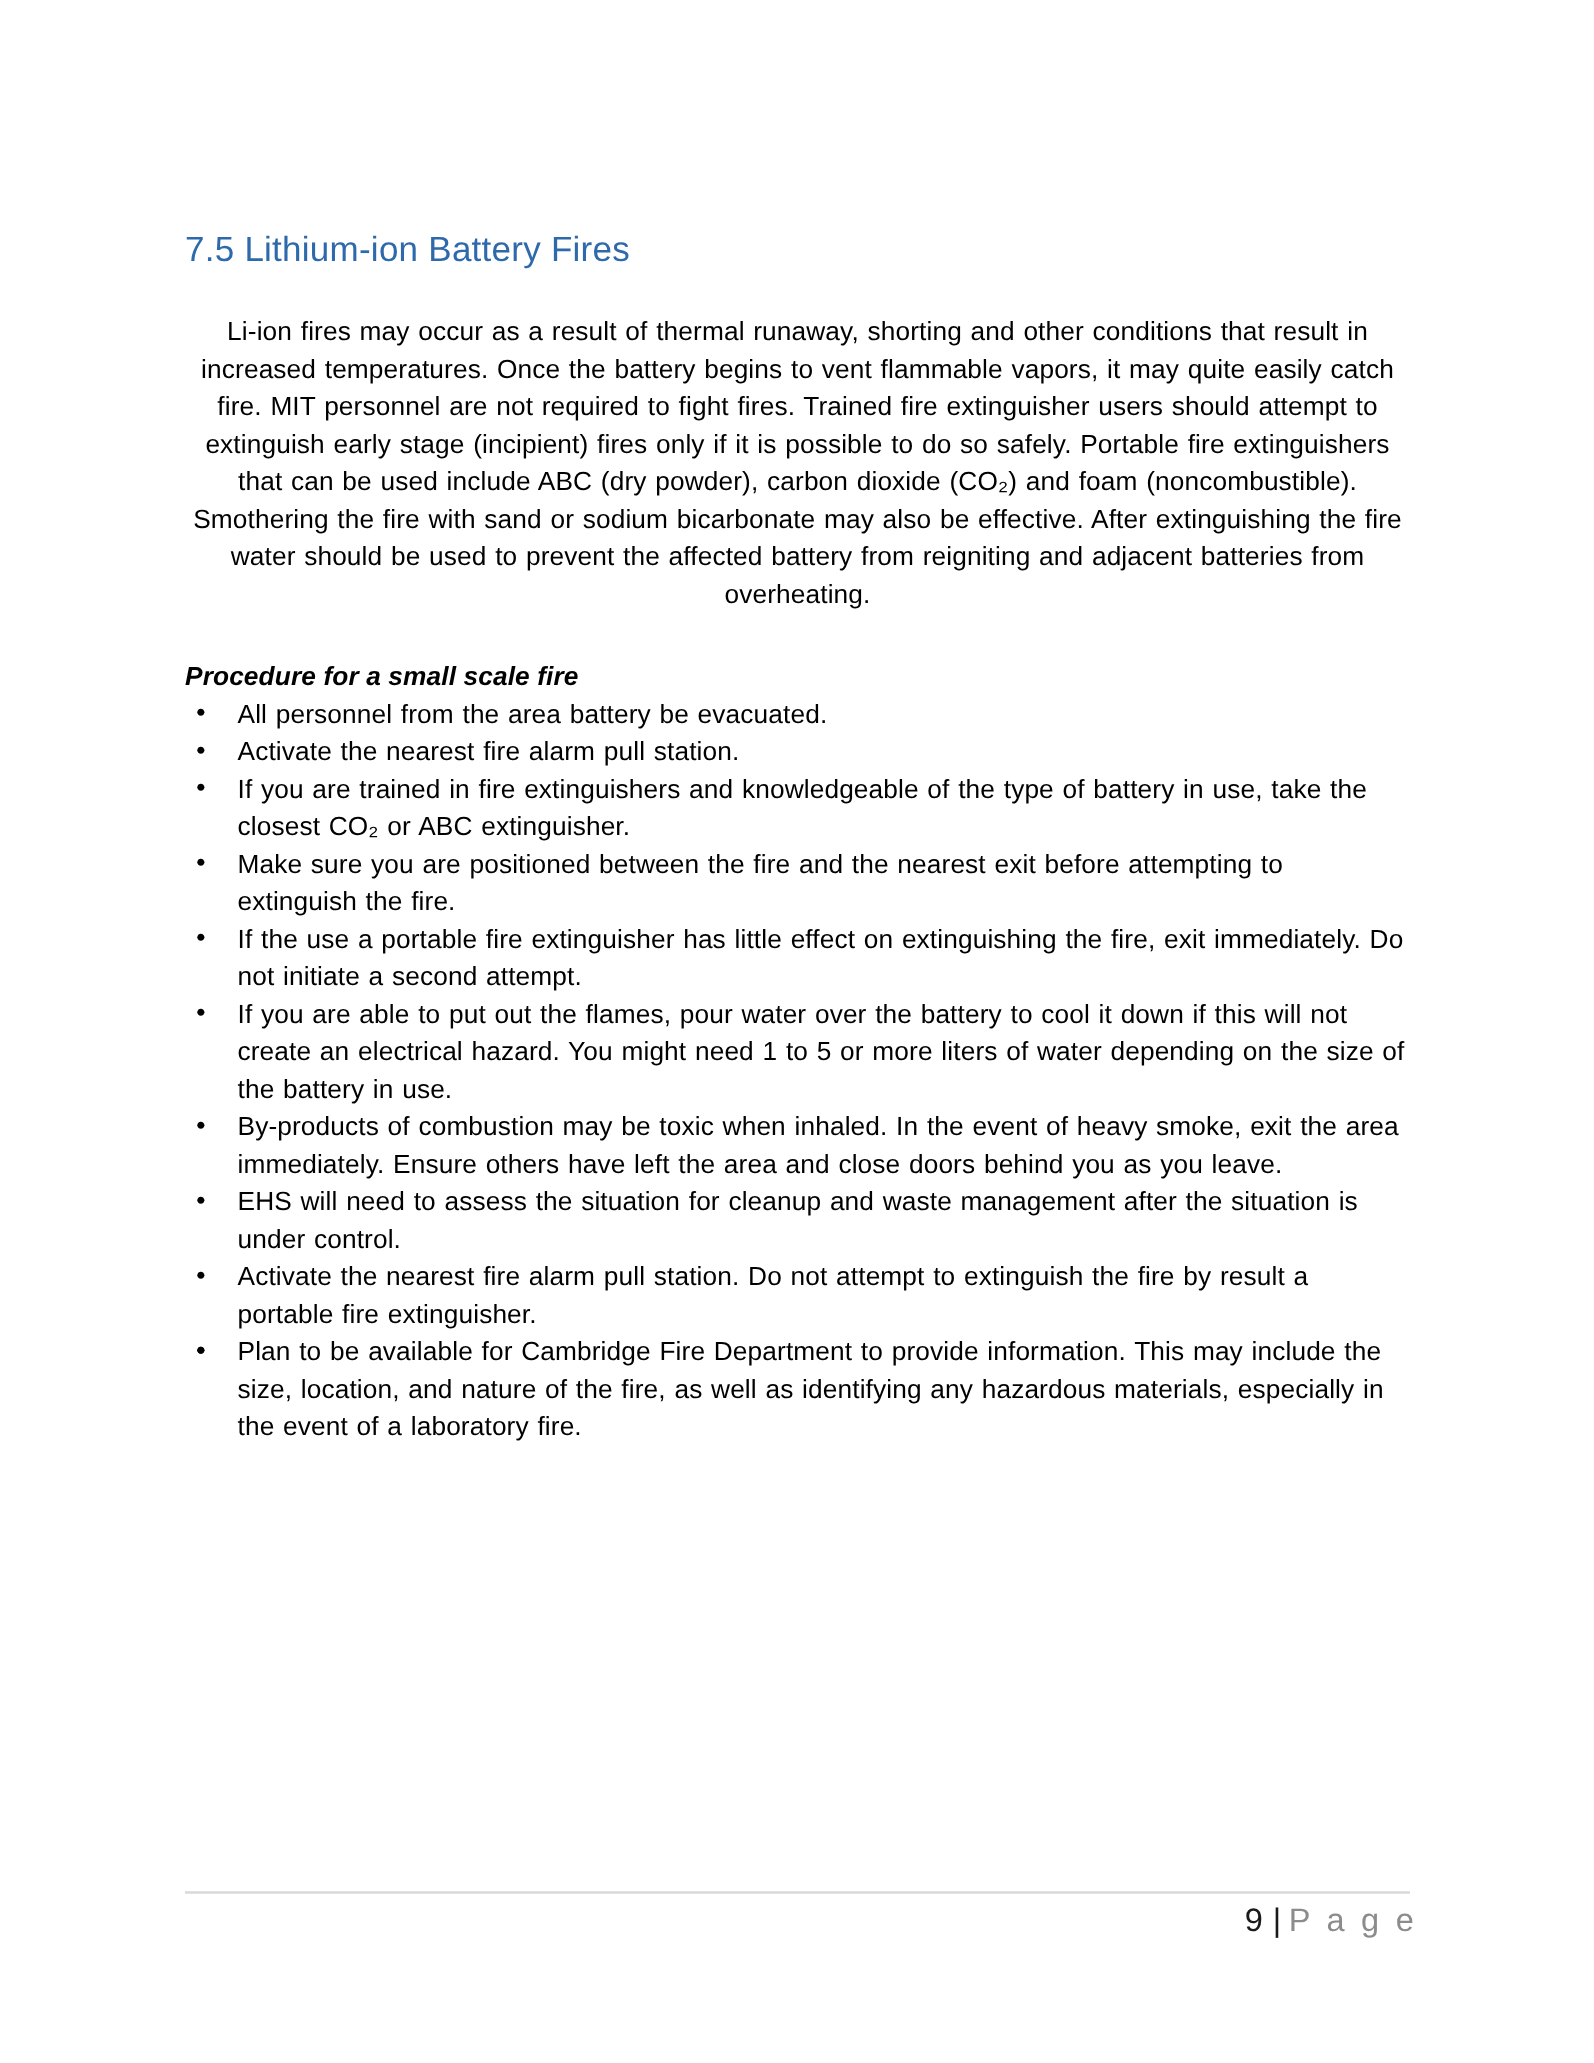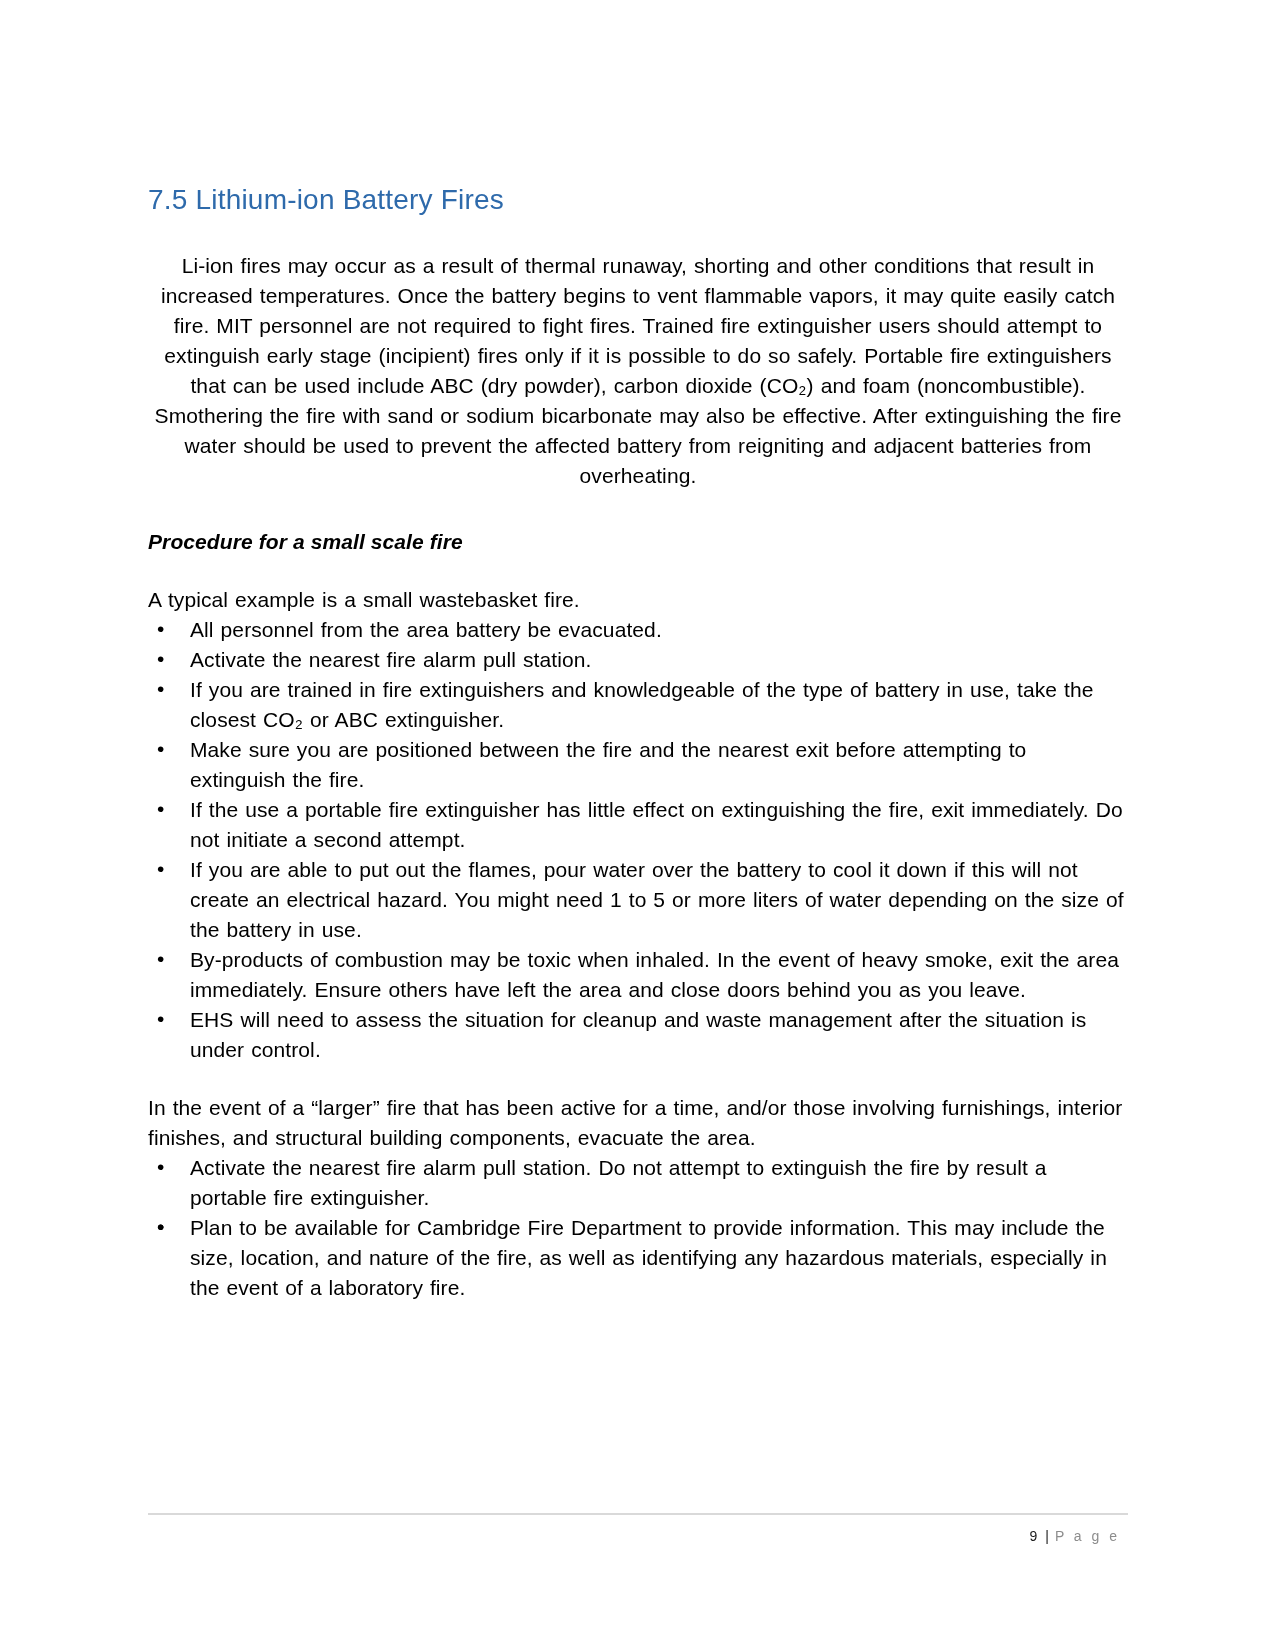--- a/index.html
+++ b/index.html
@@ -75,43 +75,42 @@
   .page-footer-rule {
     position: absolute;
     left: 148px;
     width: 980px;
     top: 1513px;
     border-top: 2px solid #d9d9d9;
   }
   .page-footer-text {
     position: absolute;
     top: 1521px;
-    right: 155px;
-    font-size: 14px;
+    right: 141px;
+    font-size: 26px;
     line-height: 30px;
     white-space: nowrap;
   }
   .pg-num { color: #1a1a1a; }
   .pg-sep { color: #1a1a1a; margin: 0 6px 0 8px; }
   .pg-label { color: #8c8c8c; letter-spacing: 3px; }
 </style>
 </head>
 <body>
 
 <main class="page">
 
   <div class="content">
 
     <h1 class="heading">7.5 Lithium-ion Battery Fires</h1>
 
     <p class="body-text intro">Li-ion fires may occur as a result of thermal runaway, shorting and other conditions that result in increased temperatures. Once the battery begins to vent flammable vapors, it may quite easily catch fire. MIT personnel are not required to fight fires. Trained fire extinguisher users should attempt to extinguish early stage (incipient) fires only if it is possible to do so safely. Portable fire extinguishers that can be used include ABC (dry powder), carbon dioxide (CO₂) and foam (noncombustible). Smothering the fire with sand or sodium bicarbonate may also be effective. After extinguishing the fire water should be used to prevent the affected battery from reigniting and adjacent batteries from overheating.</p>
 
     <section>
       <h2 class="sub-title">Procedure for a small scale fire</h2>
-      <p class="body-text lead">A typical example is a small wastebasket fire.</p>
       <ul class="bullets body-text">
 
           <li>
             <span class="bullet">•</span>
             <span class="li-text">All personnel from the area battery be evacuated.</span>
           </li>
 
           <li>
             <span class="bullet">•</span>
             <span class="li-text">Activate the nearest fire alarm pull station.</span>
@@ -143,21 +142,20 @@
           </li>
 
           <li>
             <span class="bullet">•</span>
             <span class="li-text">EHS will need to assess the situation for cleanup and waste management after the situation is under control.</span>
           </li>
         </ul>
     </section>
 
     <section>
-      <p class="body-text lead">In the event of a “larger” fire that has been active for a time, and/or those involving furnishings, interior finishes, and structural building components, evacuate the area.</p>
       <ul class="bullets body-text">
 
           <li>
             <span class="bullet">•</span>
             <span class="li-text">Activate the nearest fire alarm pull station. Do not attempt to extinguish the fire by result a portable fire extinguisher.</span>
           </li>
 
           <li>
             <span class="bullet">•</span>
           </li>

